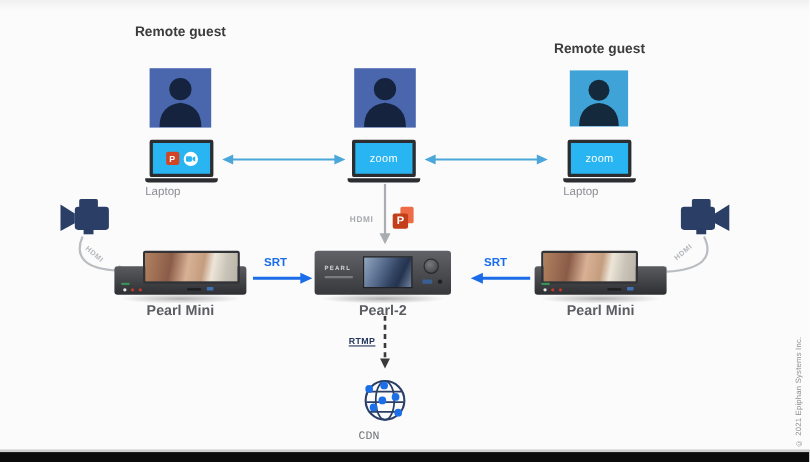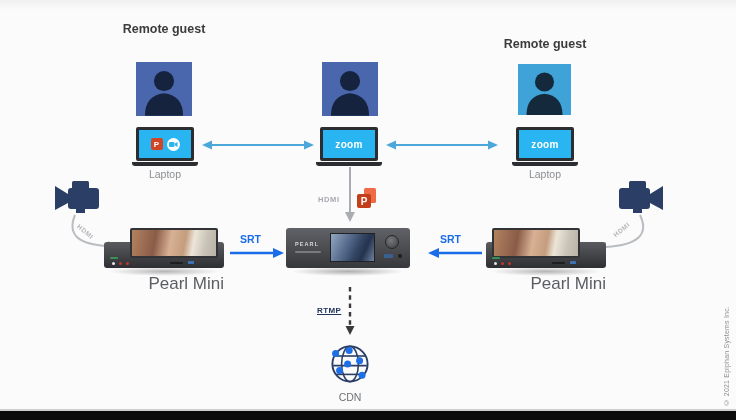--- a/index.html
+++ b/index.html
@@ -18,26 +18,26 @@
   .col-title{font-weight:bold;font-size:12.5px;color:#3c3c3c;text-align:center;line-height:15px;}
 
   
   .avatar{width:56px;height:54px;display:flex;align-items:flex-end;justify-content:center;overflow:hidden;}
   .avatar svg{display:block;}
 
   
   .laptop{width:66px;}
   .lap-screen{margin:0 auto;width:58px;height:34px;background:#29b5f1;border:3px solid #2c2d30;border-radius:2px;box-sizing:border-box;display:flex;align-items:center;justify-content:center;gap:4px;}
   .lap-base{width:66px;height:4px;background:#2c2d30;border-radius:0 0 3px 3px;margin-top:1px;}
-  .zoom-text{color:#ffffff;font-size:10px;font-weight:bold;letter-spacing:.3px;}
+  .zoom-text{color:#ffffff;font-size:10px;font-weight:normal;letter-spacing:.3px;}
   .ppt-mini{width:12px;height:12px;background:#d14424;border-radius:2px;color:#fff;font-size:8px;font-weight:bold;display:flex;align-items:center;justify-content:center;}
   .zoomcam-mini{width:13px;height:13px;background:#ffffff;border-radius:50%;display:flex;align-items:center;justify-content:center;}
 
-  .dev-label{font-size:17px;font-weight:normal;color:#5b5d62;text-align:right;}
-  .soft-label{font-size:10.5px;color:#8b8e93;text-align:center;}
+  .dev-label{font-size:13px;font-weight:bold;color:#5b5d62;text-align:center;}
+  .soft-label{font-size:10.5px;color:#8b8e93;text-align:left;}
 
   
   .srt-label{font-size:10.5px;font-weight:bold;color:#1a6ce8;}
   .hdmi-label{font-size:7.5px;font-weight:bold;color:#a6a9ae;letter-spacing:.6px;}
   .hdmi-curve-label{font-size:6.5px;font-weight:bold;color:#b3b6bb;letter-spacing:.6px;}
   .rtmp-label{font-size:8px;font-weight:bold;color:#22345c;letter-spacing:.4px;text-decoration:underline;}
 
   
   .ppt-icon{width:19px;height:21px;}
   .ppt-back{position:absolute;right:0;top:0;width:12px;height:15px;background:#ed6c47;border-radius:1.5px;}
@@ -192,20 +192,21 @@
   <div class="abs pearl2" style="left:286px;top:228px;">
     <div class="p2-shadow"></div>
     <div class="p2-body"></div>
     <div class="p2-brand">PEARL</div>
     <div class="p2-sub"></div>
     <div class="p2-screen"></div>
     <div class="p2-knob"></div>
     <div class="p2-port"></div>
     <div class="p2-jack"></div>
   </div>
+  <div class="abs dev-label" style="left:288px;top:274px;width:120px;">Pearl-2</div>
 
   <span class="abs srt-label" style="left:440px;top:233px;">SRT</span>
   <svg class="abs" style="left:426px;top:247px;" width="58" height="12">
     <line x1="12" y1="6" x2="56" y2="6" stroke="#1a6ce8" stroke-width="2.6"></line>
     <polygon points="2,6 13,1 13,11" fill="#1a6ce8"></polygon>
   </svg>
 
   <div class="abs pearl" style="left:486px;top:228px;">
     <div class="pearl-shadow"></div>
     <div class="pearl-body"></div>
@@ -231,18 +232,18 @@
     <line x1="11" y1="20" x2="49" y2="20" stroke="#2b3f66" stroke-width="2"></line>
     <line x1="9" y1="32" x2="51" y2="32" stroke="#2b3f66" stroke-width="2"></line>
     <line x1="13" y1="43" x2="47" y2="43" stroke="#2b3f66" stroke-width="2"></line>
     <circle cx="12" cy="17" r="4.4" fill="#1d6fe8"></circle>
     <circle cx="29" cy="13" r="4.4" fill="#1d6fe8"></circle>
     <circle cx="42" cy="26" r="4.4" fill="#1d6fe8"></circle>
     <circle cx="17" cy="38" r="4.4" fill="#1d6fe8"></circle>
     <circle cx="27" cy="30" r="4.4" fill="#1d6fe8"></circle>
     <circle cx="45" cy="44" r="4.4" fill="#1d6fe8"></circle>
   </svg>
-  <div class="abs soft-label" style="left:326px;top:391px;width:48px;color:#6f7275;">CDN</div>
+  <div class="abs soft-label" style="left:326px;top:391px;width:48px;color:#6f7275;font-family:Liberation Mono, monospace;">CDN</div>
 
   <span class="abs copyright">© 2021 Epiphan Systems Inc.</span>
 
   <div class="abs bottom-bar"></div>
 </div>
 
 </body></html>

